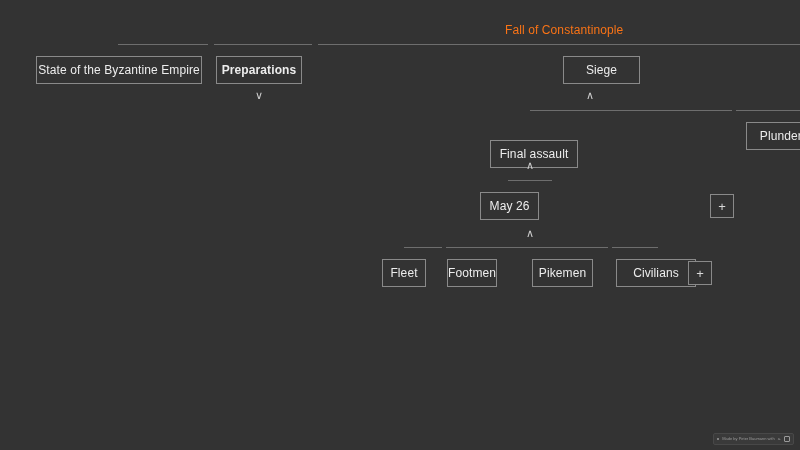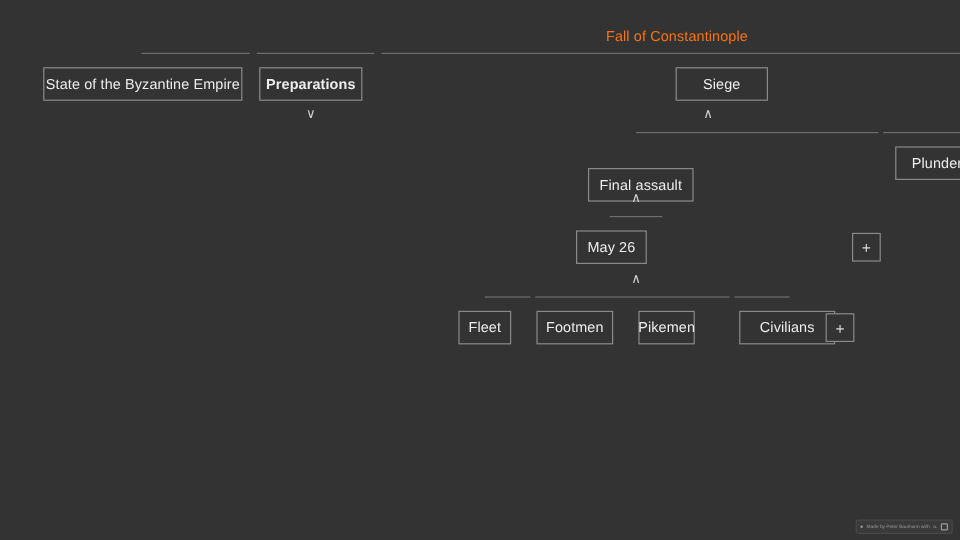--- a/index.html
+++ b/index.html
@@ -144,22 +144,22 @@
 <div class="node root-title" id="root-title" style="left: 505px; top: 21px;">Fall of Constantinople</div>
 
 <div id="nodes">
     <div class="node" style="left: 36px; top: 56px; width: 166px;">State of the Byzantine Empire</div>
     <div class="node" style="left: 216px; top: 56px; width: 86px; font-weight: bold;">Preparations</div>
     <div class="node" style="left: 563px; top: 56px; width: 77px;">Siege</div>
     <div class="node" style="left: 490px; top: 140px; width: 88px;">Final assault</div>
     <div class="node" style="left: 746px; top: 122px; width: 86px;">Plundering</div>
     <div class="node" style="left: 480px; top: 192px; width: 59px;">May 26</div>
     <div class="node" style="left: 382px; top: 259px; width: 44px;">Fleet</div>
-    <div class="node" style="left: 447px; top: 259px; width: 64px;">Footmen</div>
-    <div class="node" style="left: 532px; top: 259px; width: 47px;">Pikemen</div>
+    <div class="node" style="left: 447px; top: 259px; width: 50px;">Footmen</div>
+    <div class="node" style="left: 532px; top: 259px; width: 61px;">Pikemen</div>
     <div class="node" style="left: 616px; top: 259px; width: 80px;">Civilians</div>
   </div>
 
 <div id="add-buttons">
     <div class="add-btn" style="left: 710px; top: 194px;">+</div>
     <div class="add-btn" style="left: 688px; top: 261px;">+</div>
   </div>
 
 <div id="chevrons">
     <div class="chevron" style="left: 252px; top: 90px;">∨</div>

